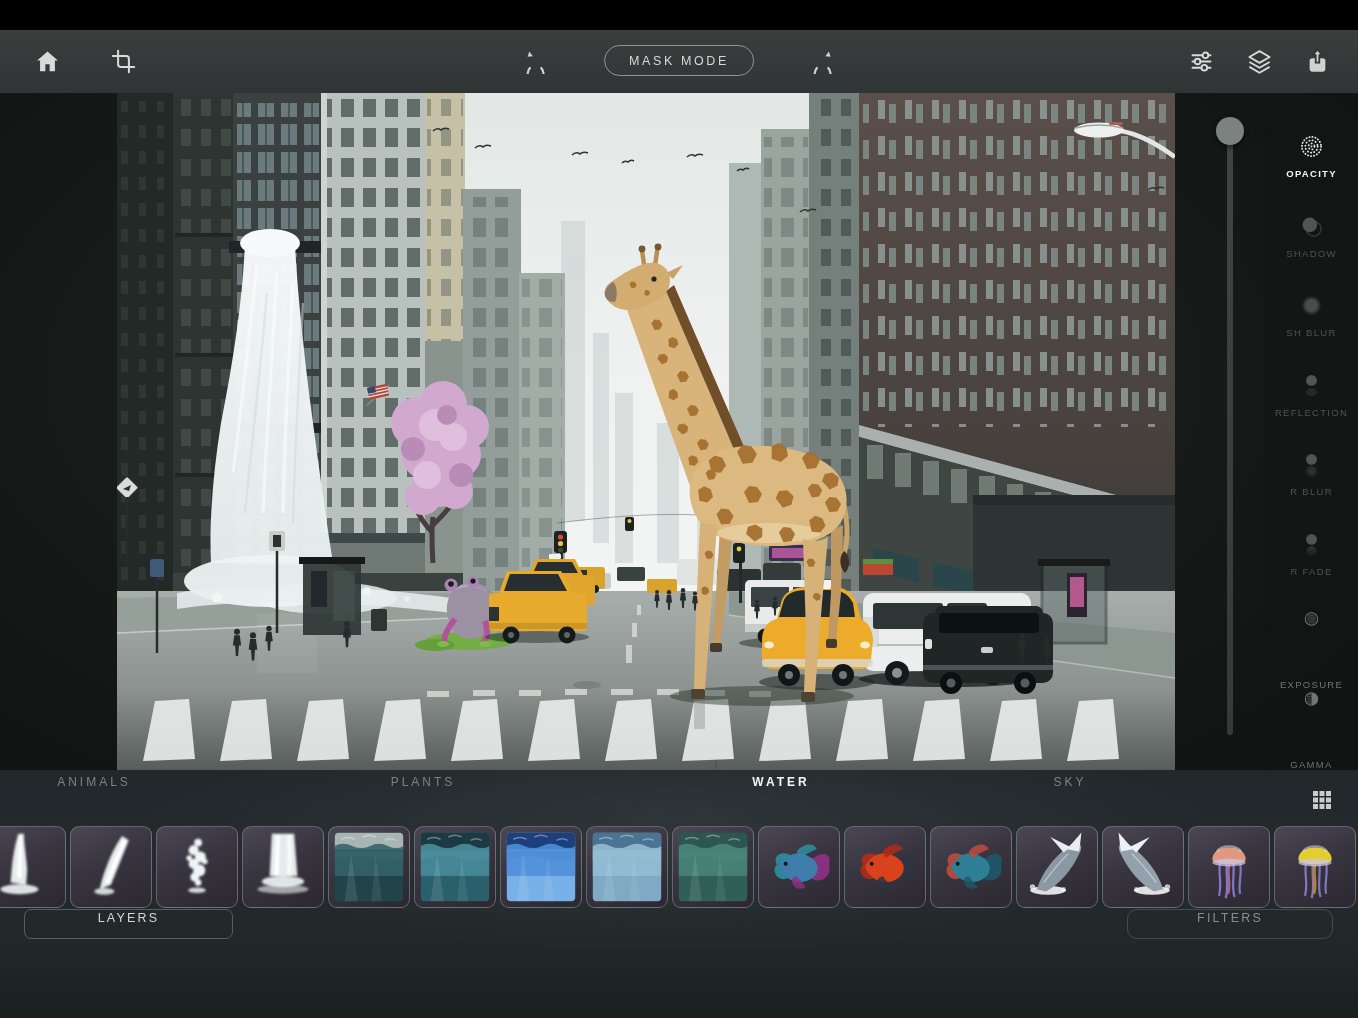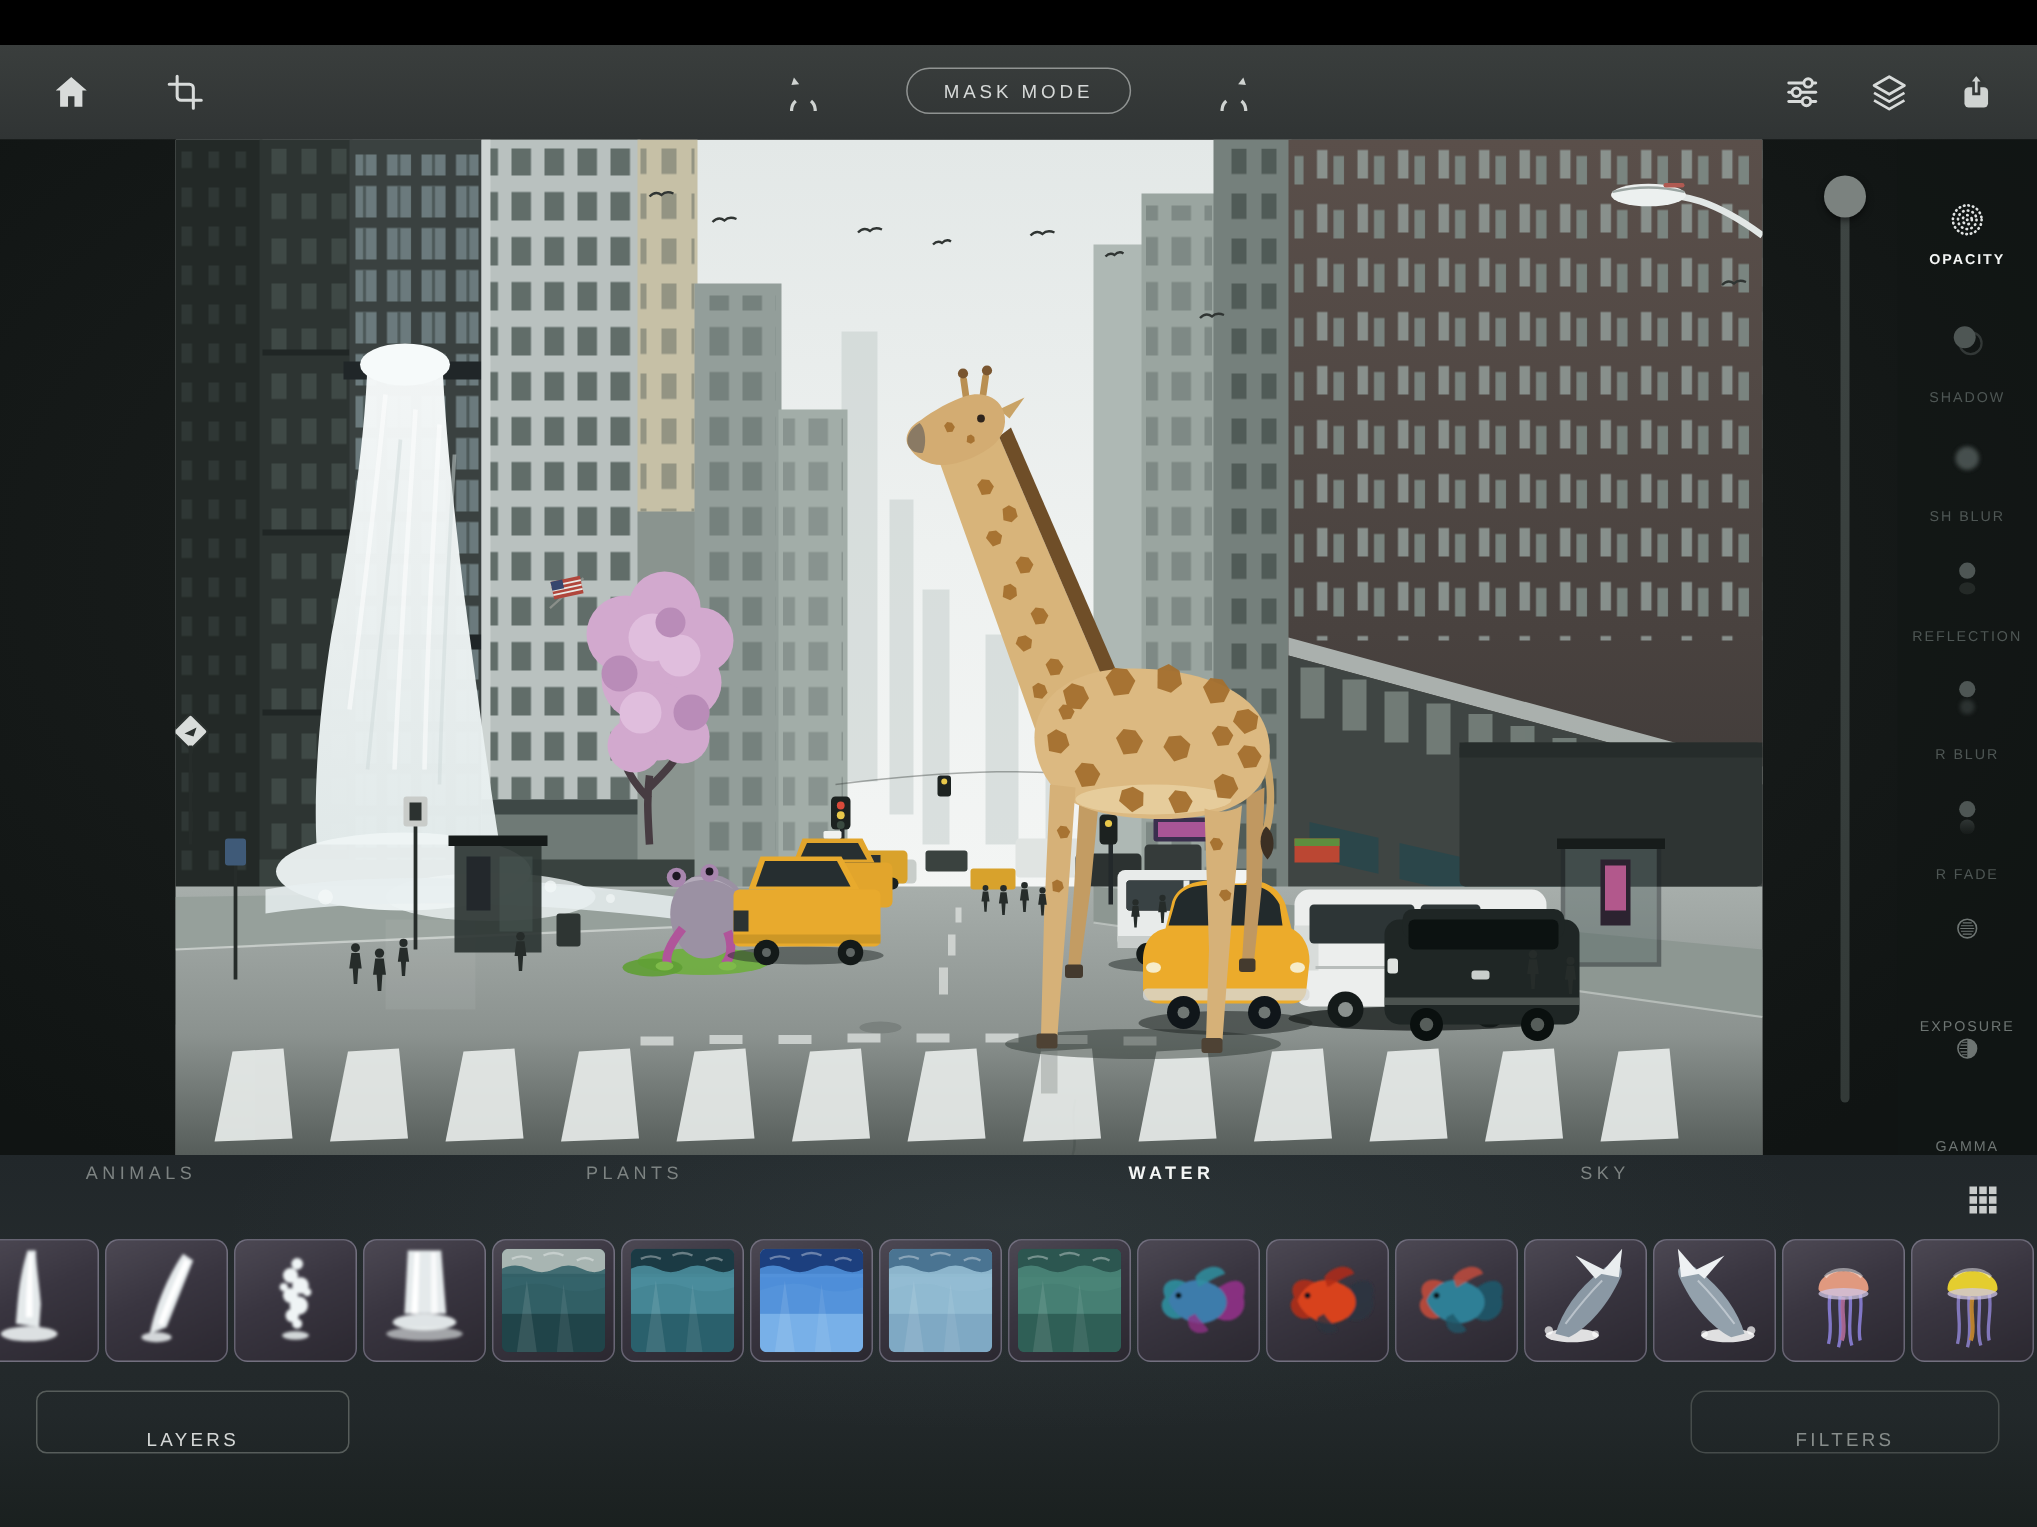--- a/index.html
+++ b/index.html
@@ -30,43 +30,43 @@
           background:#7b827f;box-shadow:0 2px 5px rgba(0,0,0,.55);cursor:grab;}
   
   .adjust-panel{position:absolute;right:0;top:0;width:93px;height:677px;box-sizing:border-box;
                 background:rgba(18,22,21,.58);display:flex;flex-direction:column;align-items:center;
                 padding-top:40px;}
   .adjust-item{width:100%;height:80px;display:flex;flex-direction:column;align-items:center;cursor:pointer;}
   .adjust-item svg{width:27px;height:27px;margin-bottom:8px;}
   .adj-label{font-size:9.5px;letter-spacing:1.3px;}
   .state-active{color:#dfe2e1;}
   .state-active .adj-label{color:#f4f6f5;font-weight:bold;}
-  .state-dim{color:#4e5654;gap:12px;}
+  .state-dim{color:#4e5654;}
   .state-semi{color:#6e7573;gap:43px;}
   
   .bottom{position:absolute;top:770px;left:0;width:1358px;height:248px;
           background:radial-gradient(ellipse 760px 200px at 50% 18%,rgba(96,116,120,.16),rgba(0,0,0,0) 70%),
                      linear-gradient(180deg,#21272a 0%,#252b2d 35%,#22282a 70%,#1a201f 100%);}
   .tab{position:absolute;top:5px;transform:translateX(-50%);font-size:12px;letter-spacing:3px;
        color:#7d8382;cursor:pointer;white-space:nowrap;margin-left:17px;}
   .tab.active{color:#f4f6f5;font-weight:bold;}
   .tab:nth-of-type(1){left:77px;}
   .tab:nth-of-type(2){left:406px;}
   .tab:nth-of-type(3){left:764px;}
   .tab:nth-of-type(4){left:1053px;}
   .grid-btn{position:absolute;left:1310px;top:18px;width:24px;height:24px;cursor:pointer;}
   .thumbs{position:absolute;top:56px;left:-16px;display:flex;gap:4px;}
   .thumb{flex:0 0 82px;width:82px;height:82px;box-sizing:border-box;border-radius:9px;position:relative;
          border:1px solid rgba(160,158,180,.48);cursor:pointer;
          background:linear-gradient(155deg,#4c4853 0%,#393540 45%,#2b2830 100%);}
   .thumb svg{position:absolute;left:0;top:0;width:80px;height:80px;}
   .thumb.flip svg{transform:scaleX(-1);}
-  .footer-btn{position:absolute;top:157px;height:42px;box-sizing:border-box;border-radius:7px;
+  .footer-btn{position:absolute;top:139px;height:30px;box-sizing:border-box;border-radius:7px;
               border:1px solid #575d5b;color:#d5d8d7;font-size:12.5px;letter-spacing:2.2px;
-              display:flex;align-items:flex-end;justify-content:center;background:transparent;cursor:pointer;}
+              display:flex;align-items:flex-start;justify-content:center;background:transparent;cursor:pointer;}
   .footer-btn.layers{left:24px;width:209px;}
   .footer-btn.filters{left:1127px;width:206px;border-color:#464c4b;color:#878d8b;border-radius:10px;}
 </style>
 </head>
 <body>
 
 <svg width="0" height="0" style="position:absolute" aria-hidden="true">
   <defs>
     <filter id="soft1" x="-30%" y="-30%" width="160%" height="160%">
         <feGaussianBlur stdDeviation="0.5"></feGaussianBlur>

